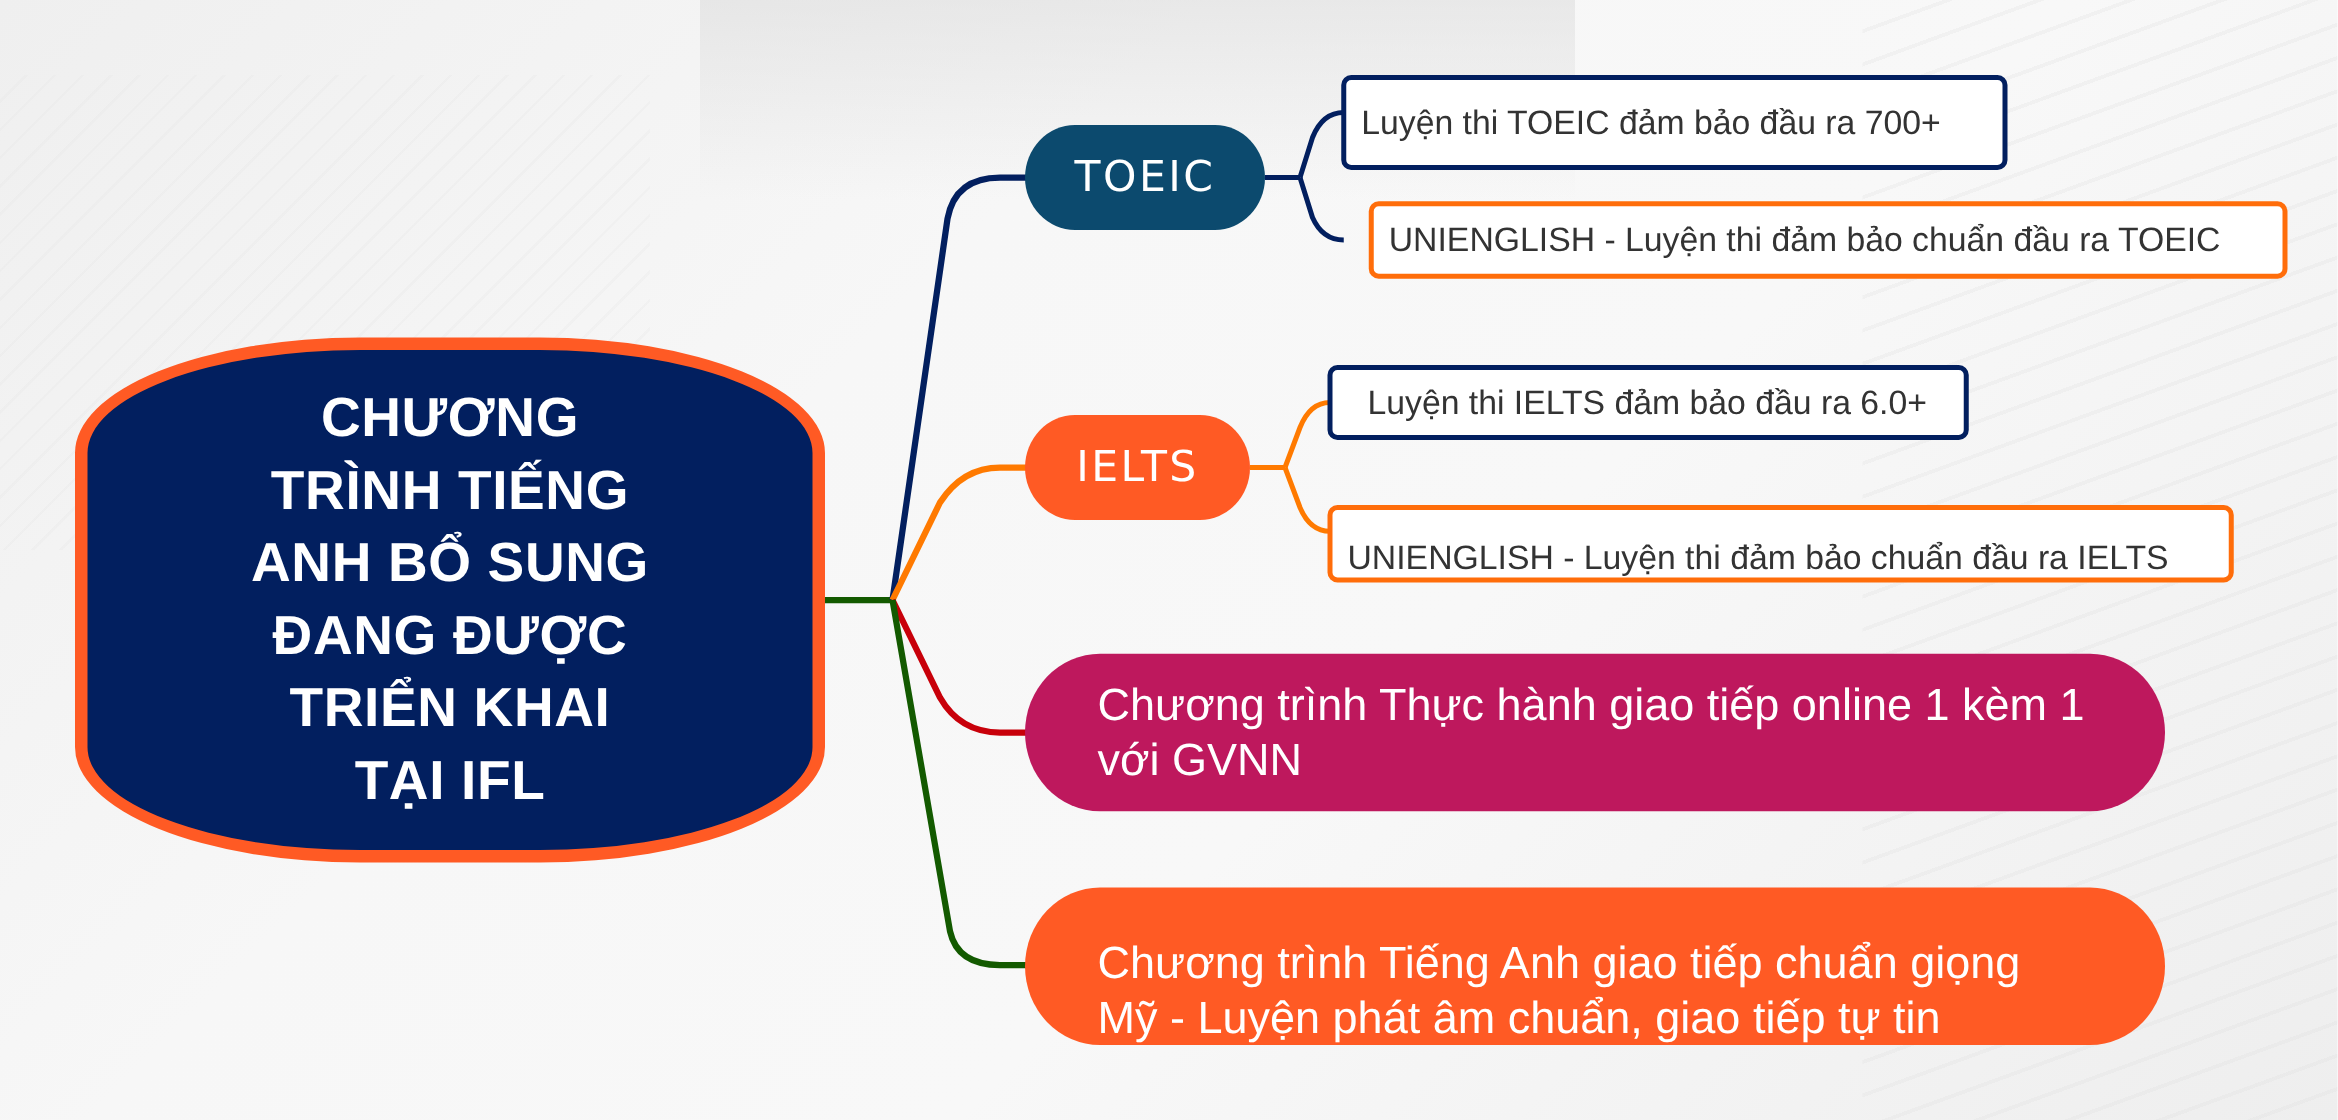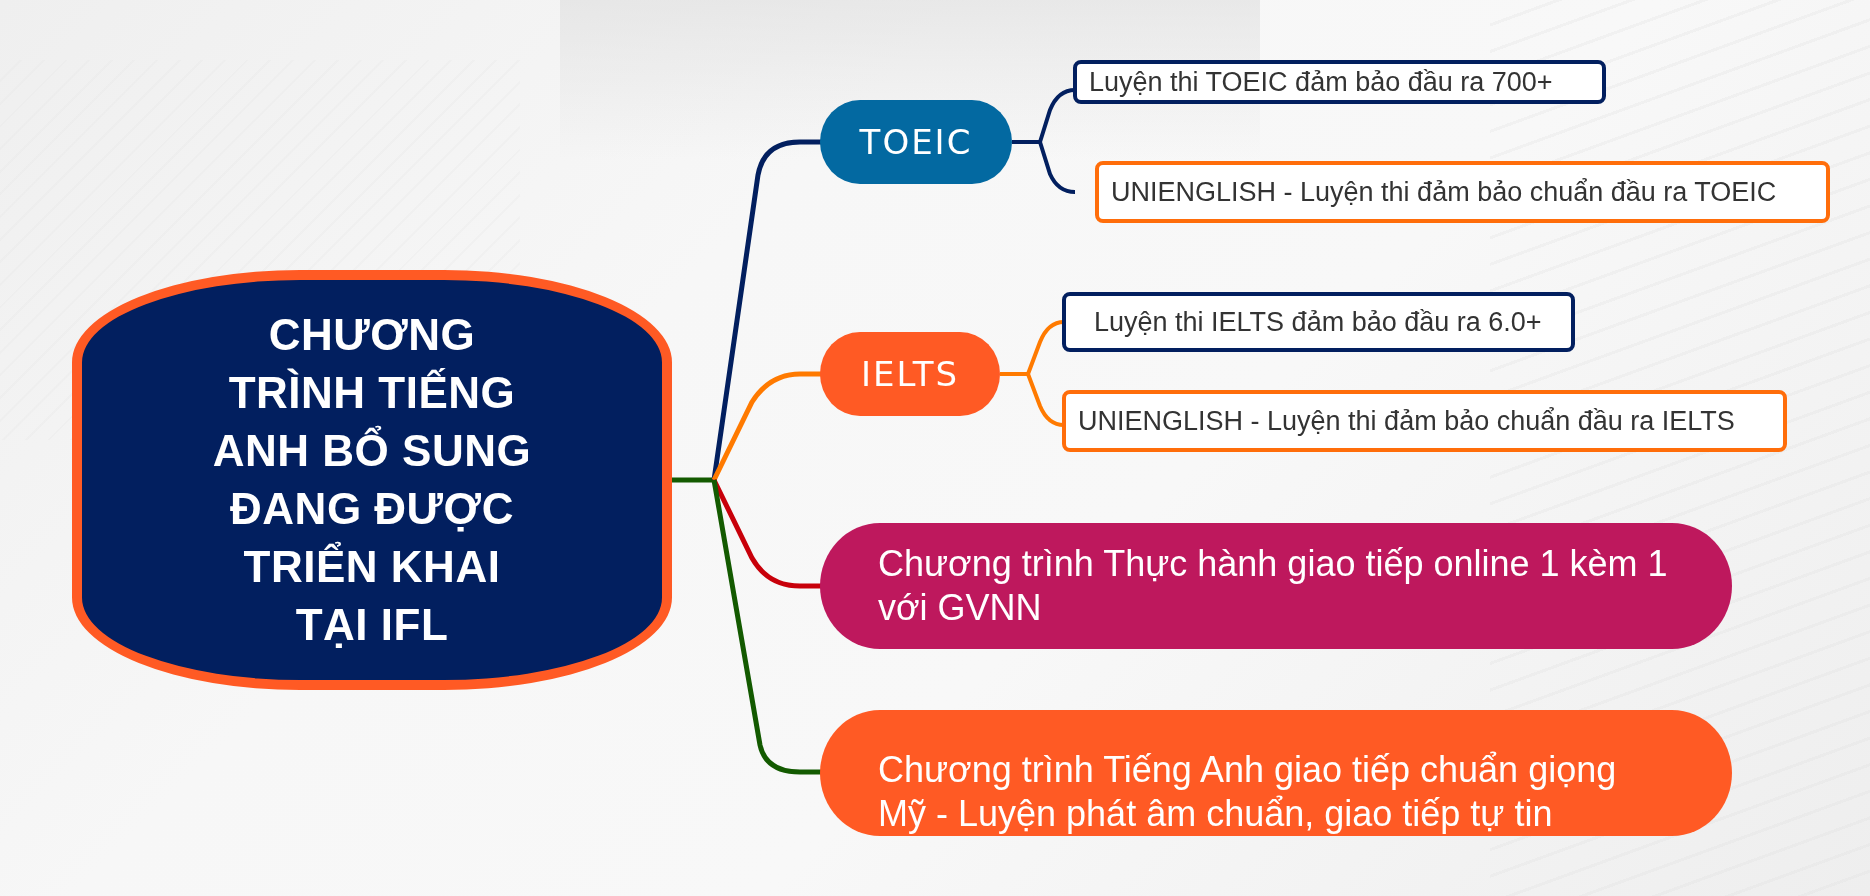--- a/index.html
+++ b/index.html
@@ -15,46 +15,46 @@
     background: repeating-linear-gradient(160deg, rgba(255,255,255,0) 0 22px, rgba(220,220,220,0.35) 22px 25px); opacity: .7; }
   .bg-c { left: 560px; top: 0; width: 700px; height: 160px;
     background: linear-gradient(180deg, rgba(220,220,220,.55), rgba(248,248,248,0)); }
 
   svg.links { position: absolute; left: 0; top: 0; }
 
   .center {
     position: absolute; left: 60px; top: 270px; width: 600px; height: 420px;
     background: #021f5f; border: 10px solid #ff5a24; box-sizing: border-box;
     border-radius: 38% / 22%;
-    display: flex; align-items: center; justify-content: center; margin-left: 12px;
+    display: flex; align-items: center; justify-content: center;
   }
   .center-title {
     color: #fff; font-weight: bold; font-size: 44px; line-height: 58px;
     text-align: center; width: 330px; letter-spacing: 0.5px;
   }
 
   .branch {
     position: absolute; color: #fff; display: flex; align-items: center; justify-content: center;
     border-radius: 40px / 50%;
     font-family: "DejaVu Sans", sans-serif; letter-spacing: 2px;
   }
-  .branch-toeic { left: 820px; top: 100px; width: 192px; height: 84px; background: #0369a1; font-size: 34px; }
+  .branch-toeic { left: 820px; top: 100px; width: 192px; height: 84px; background: #0c4a6e; font-size: 34px; }
   .branch-ielts { left: 820px; top: 332px; width: 180px; height: 84px; background: #ff5a24; font-size: 34px; }
 
   .leaf {
     position: absolute; background: #fff; box-sizing: border-box; border-radius: 8px;
     display: flex; align-items: center; padding: 0 12px; color: #333;
     font-family: "Liberation Sans", sans-serif; font-size: 27px; white-space: nowrap;
   }
   .leaf.navy { border: 4px solid #021f5f; }
   .leaf.orange { border: 4px solid #ff6d0a; }
-  .leaf-1 { left: 1073px; top: 60px; width: 533px; height: 44px; }
+  .leaf-1 { left: 1073px; top: 60px; width: 533px; height: 76px; }
   .leaf-2 { left: 1073px; top: 161px; width: 735px; height: 62px; margin-left: 22px; }
   .leaf-3 { left: 1062px; top: 292px; width: 513px; height: 60px; padding-left: 28px; }
-  .leaf-4 { left: 1062px; top: 390px; width: 725px; height: 62px; }
+  .leaf-4 { left: 1062px; top: 404px; width: 725px; height: 62px; align-items: flex-end; }
 
   .wide {
     position: absolute; left: 820px; width: 912px; height: 126px; box-sizing: border-box;
     border-radius: 60px / 50%; color: #fff; padding: 0 60px 0 58px;
     display: flex; align-items: center;
     font-family: "Liberation Sans", sans-serif; font-size: 36px; line-height: 44px;
   }
   .wide-1 { top: 523px; background: #be185d; }
   .wide-2 { top: 710px; background: #ff5a24; align-items: flex-end; }
 </style>

